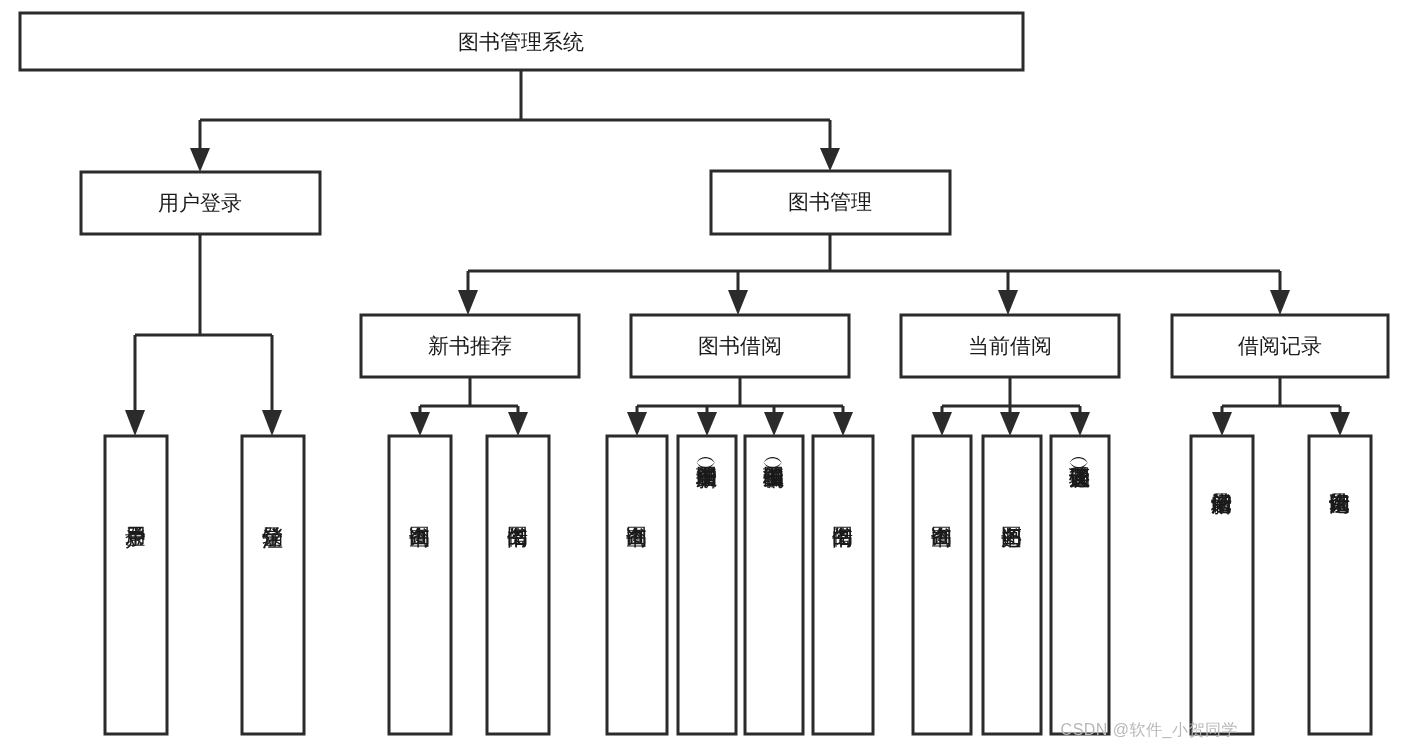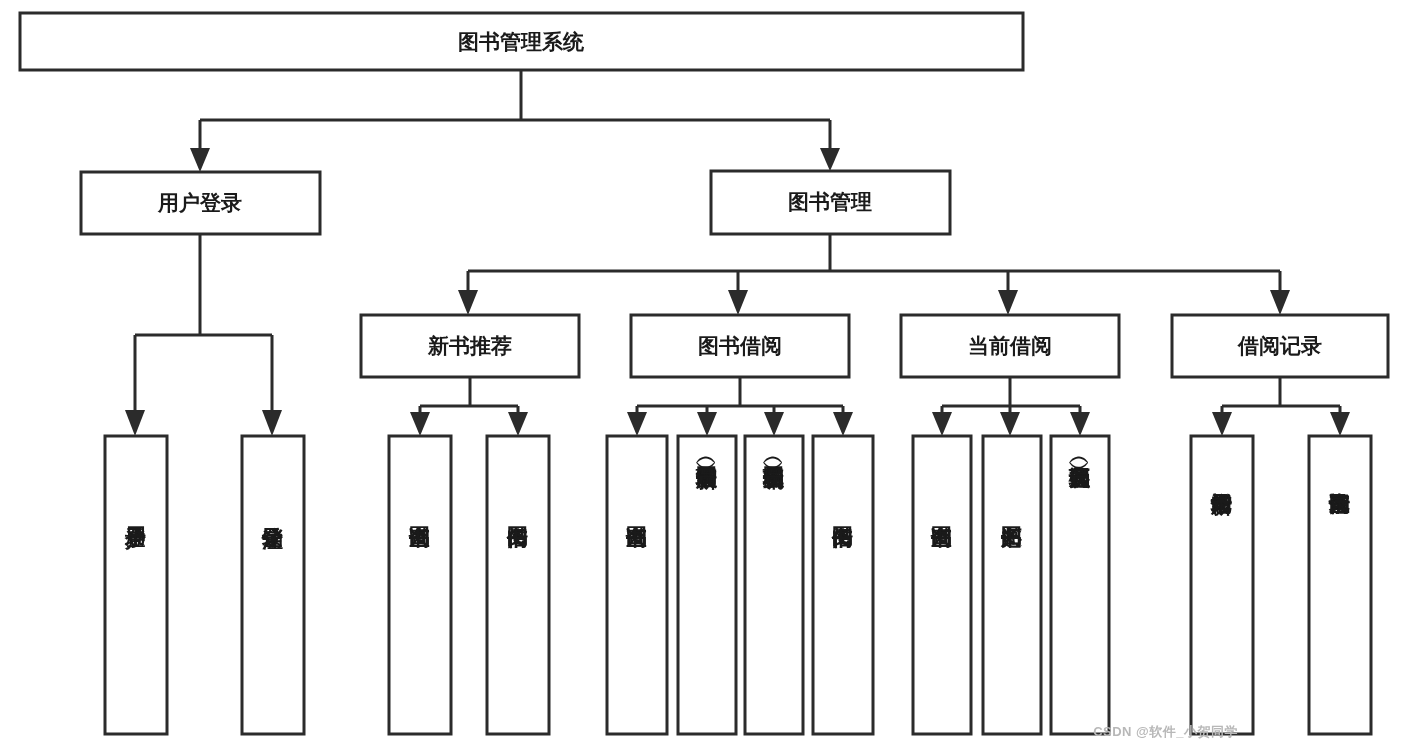--- a/index.html
+++ b/index.html
@@ -11,21 +11,20 @@
     width: 1405px;
     height: 747px;
     font-family: "Liberation Sans", "DejaVu Sans", sans-serif;
     overflow: hidden;
     position: relative;
   }
   #diagram-root {
     position: relative;
     width: 1248px;
     height: 747px;
-    font-weight: bold;
   }
   svg.diagram-canvas {
     position: absolute;
     top: 0;
     left: 0;
     width: 1405px;
     height: 747px;
   }
   .node-box {
     fill: #ffffff;
@@ -54,21 +53,21 @@
     fill: #1a1a1a;
     writing-mode: vertical-rl;
     text-orientation: upright;
     text-anchor: middle;
   }
   .watermark {
     position: absolute;
     right: 10px;
     bottom: 6px;
     font-family: "Liberation Sans", "DejaVu Sans", sans-serif;
-    font-size: 13px;
+    font-size: 16px;
     color: #b8b8b8;
     white-space: nowrap;
     letter-spacing: 0.5px;
   }
 </style>
 </head>
 <body>
 
 <div id="diagram-root">
 

